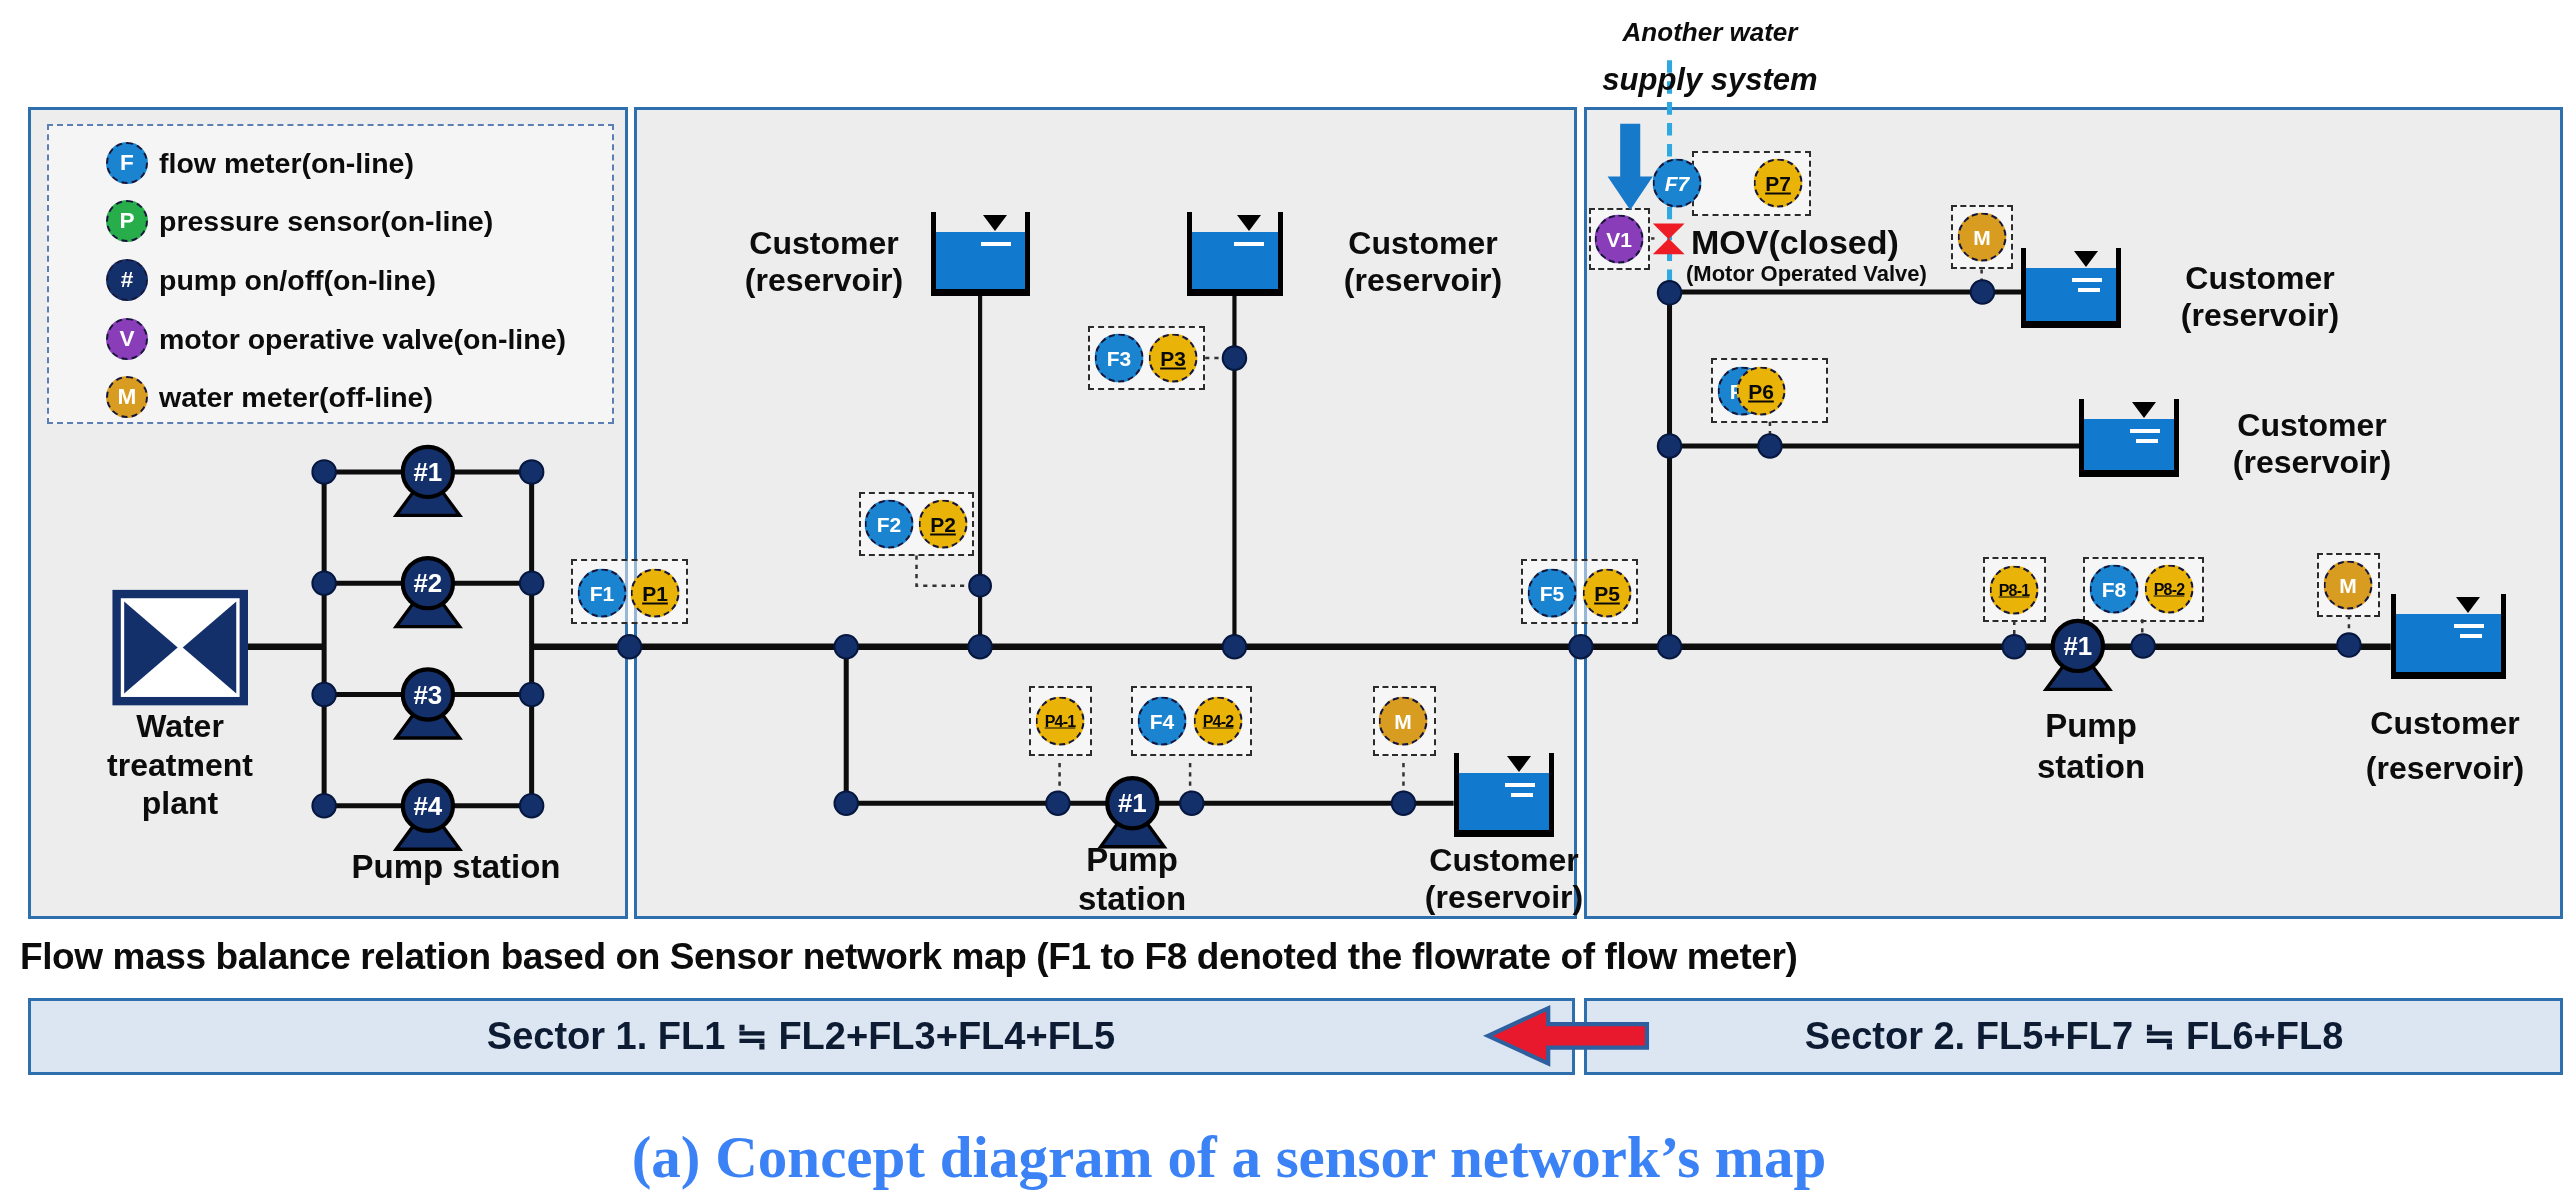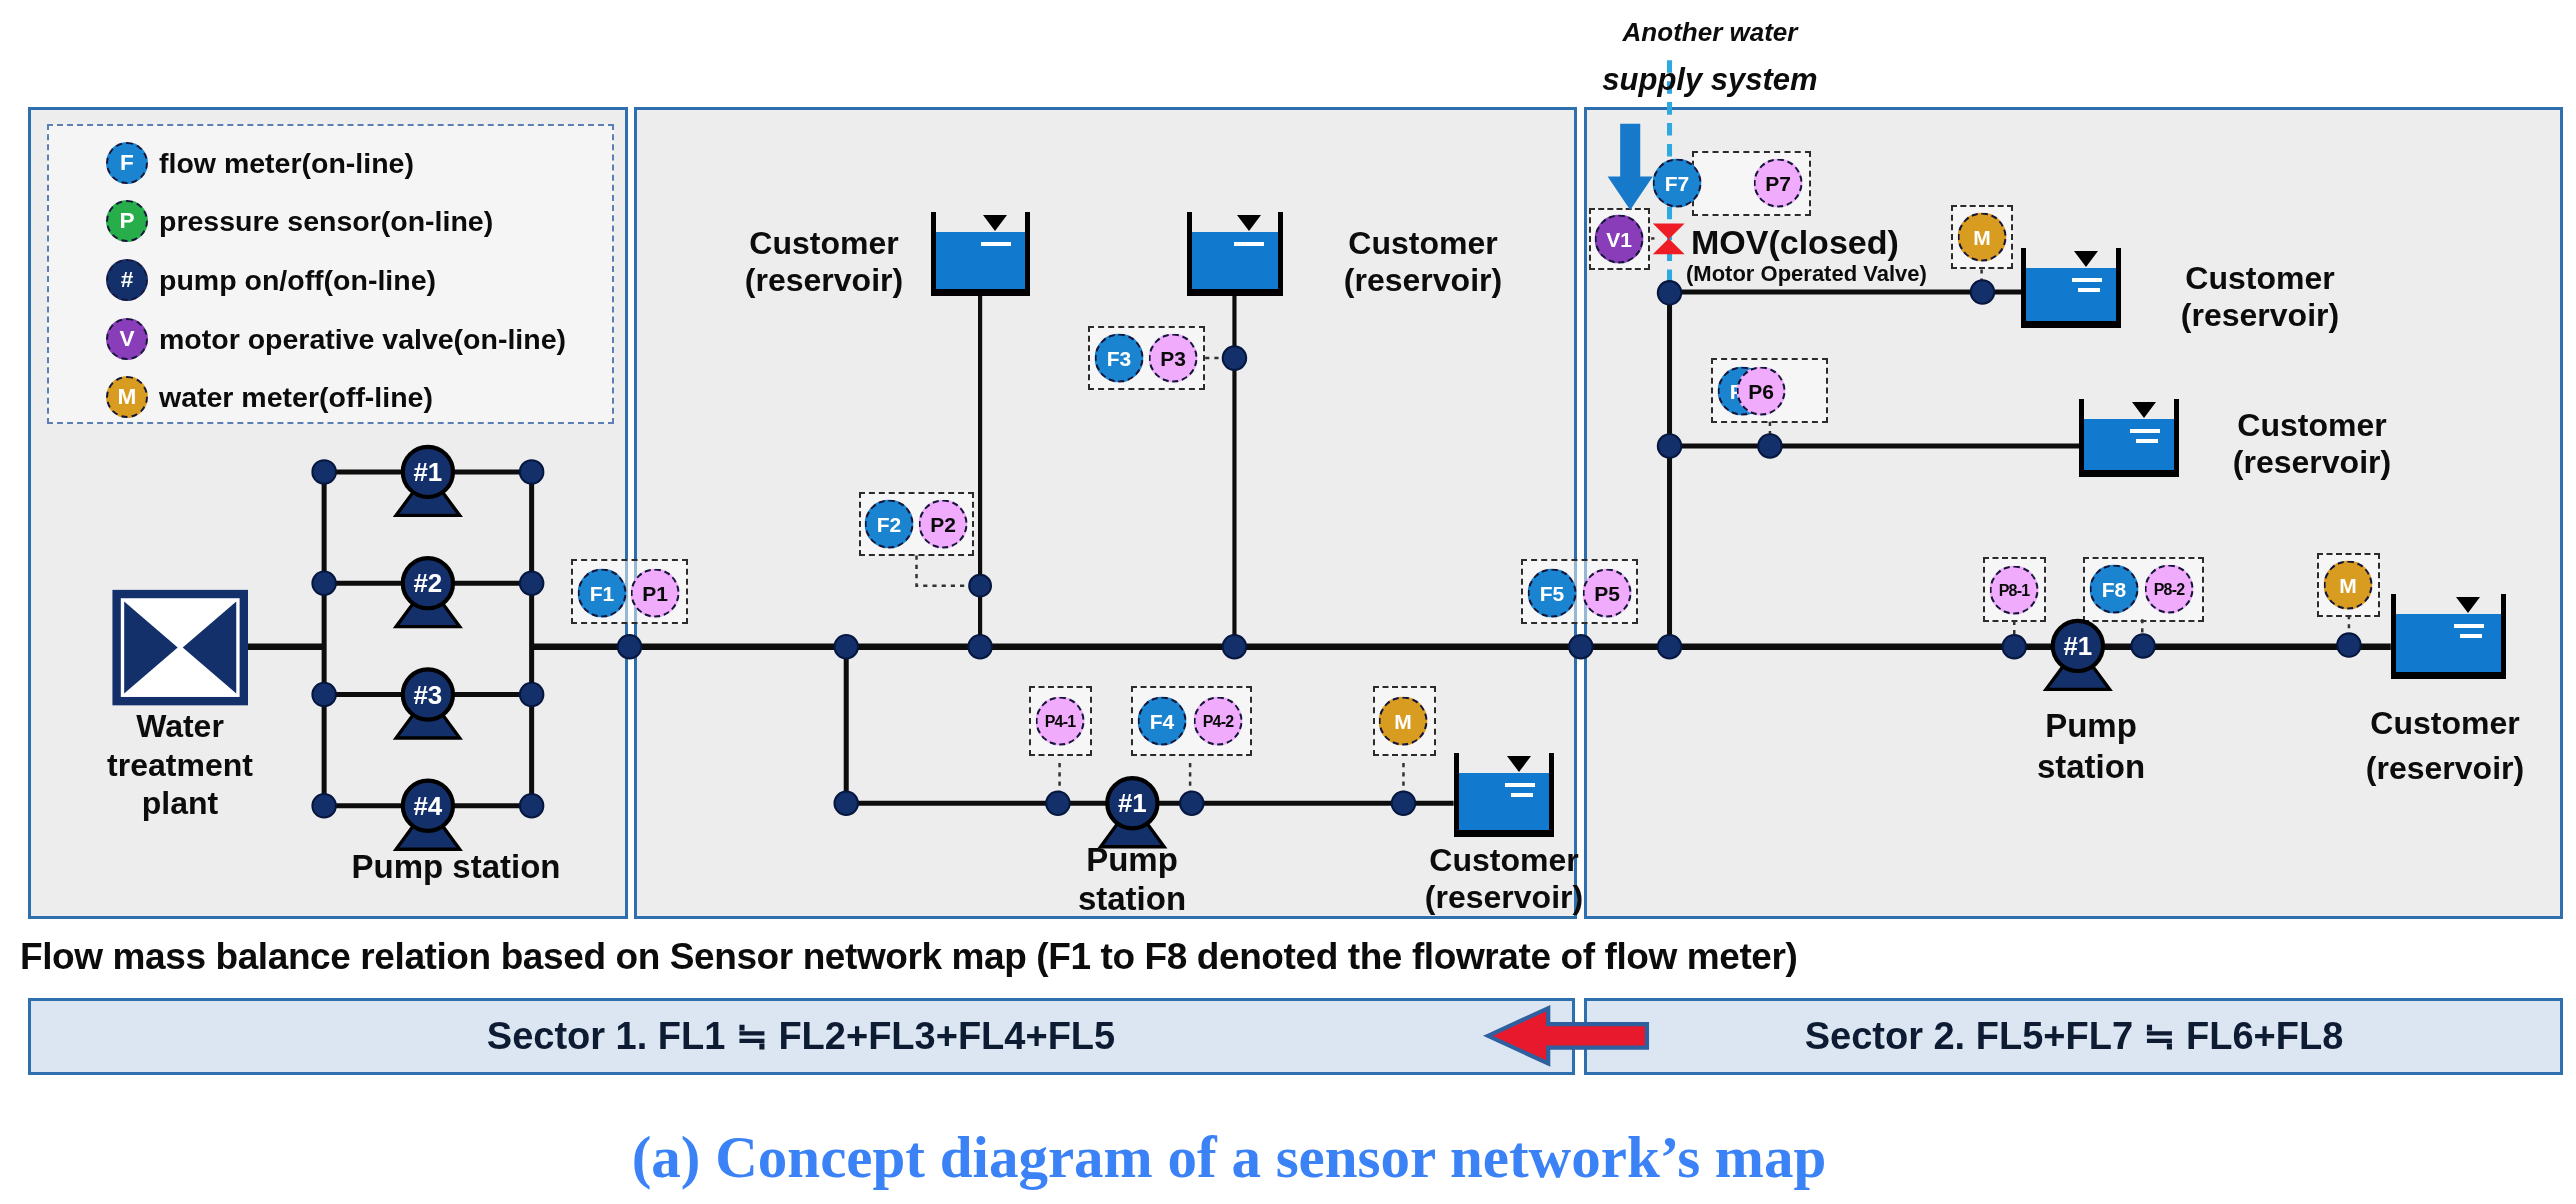--- a/index.html
+++ b/index.html
@@ -10,21 +10,21 @@
   .legend-item{position:absolute;left:0;width:100%;height:59px;}
   .lcirc{position:absolute;left:57px;width:42px;height:42px;border-radius:50%;border:2.5px dashed #15153a;box-sizing:border-box;display:flex;align-items:center;justify-content:center;font-weight:bold;font-size:22.6px;transform:translateY(-50%);}
   .ltext{position:absolute;left:110px;transform:translateY(-50%);font-weight:bold;font-size:28.5px;color:#0c0c0c;white-space:nowrap;}
   .c-f{background:#1b84d0;color:#fff;}
   .c-p{background:#27ad4a;color:#fff;}
   .c-n{background:#14306b;color:#fff;}
   .c-v{background:#8a3db8;color:#fff;}
   .c-m{background:#d79c20;color:#fff;}
   .sbox{position:absolute;border:2.5px dashed #2b2b2b;background:rgba(255,255,255,0.5);box-sizing:border-box;}
   .sensor{position:absolute;width:49px;height:49px;border-radius:50%;border:2.5px dashed #15153a;box-sizing:border-box;display:flex;align-items:center;justify-content:center;font-weight:bold;font-size:21px;transform:translate(-50%,-50%);z-index:6;}
-  .sensor.p{color:#0a0a0a;background:#f0abfc;}
+  .sensor.p{color:#0a0a0a;background:#eab308;text-decoration:underline;}
   .sensor.f{color:#fff;background:#1b84d0;}
   .sensor.m{color:#fff;background:#d79c20;}
   .sensor.v{color:#fff;background:#8a3db8;}
   .sensor.small{font-size:16px;letter-spacing:-0.8px;}
   .tank{position:absolute;border-left:5px solid #000;border-right:5px solid #000;border-bottom:7.5px solid #000;box-sizing:border-box;z-index:6;}
   .tank-water{position:absolute;left:0;right:0;bottom:0;top:20px;background:#1179ce;}
   .tank-tri{position:absolute;top:3.3px;right:20%;width:0;height:0;border-left:12.6px solid transparent;border-right:12.6px solid transparent;border-top:16px solid #000;z-index:2;}
   .tank-dash{position:absolute;right:16%;height:4.2px;width:30px;background:#fff;z-index:2;}
   .tank-dash.d1{top:30px;}
   .tank-dash.d2{top:40px;width:22px;right:18%;}
@@ -240,21 +240,21 @@
   <div class="sensor f" style="left:889px;top:524px;">F2</div>
   <div class="sensor p" style="left:943px;top:524px;">P2</div>
   <div class="sensor f" style="left:1119px;top:358px;">F3</div>
   <div class="sensor p" style="left:1173px;top:358px;">P3</div>
   <div class="sensor p small" style="left:1060px;top:721px;">P4-1</div>
   <div class="sensor f" style="left:1162px;top:721px;">F4</div>
   <div class="sensor p small" style="left:1218px;top:721px;">P4-2</div>
   <div class="sensor m" style="left:1403px;top:721px;">M</div>
   <div class="sensor f" style="left:1552px;top:593px;">F5</div>
   <div class="sensor p" style="left:1607px;top:593px;">P5</div>
-  <div class="sensor f" style="left:1677px;top:183px;">F7</div>
+  <div class="sensor f" style="left:1677px;top:183px;font-style:italic;">F7</div>
   <div class="sensor p" style="left:1778px;top:183px;">P7</div>
   <div class="sensor v" style="left:1619px;top:239px;">V1</div>
   <div class="sensor m" style="left:1982px;top:237px;">M</div>
   <div class="sensor f" style="left:1742px;top:391px;">F6</div>
   <div class="sensor p" style="left:1761px;top:391px;">P6</div>
   <div class="sensor p small" style="left:2014px;top:590px;">P8-1</div>
   <div class="sensor f" style="left:2114px;top:589px;">F8</div>
   <div class="sensor p small" style="left:2169px;top:589px;">P8-2</div>
   <div class="sensor m" style="left:2348px;top:585px;">M</div>
 

